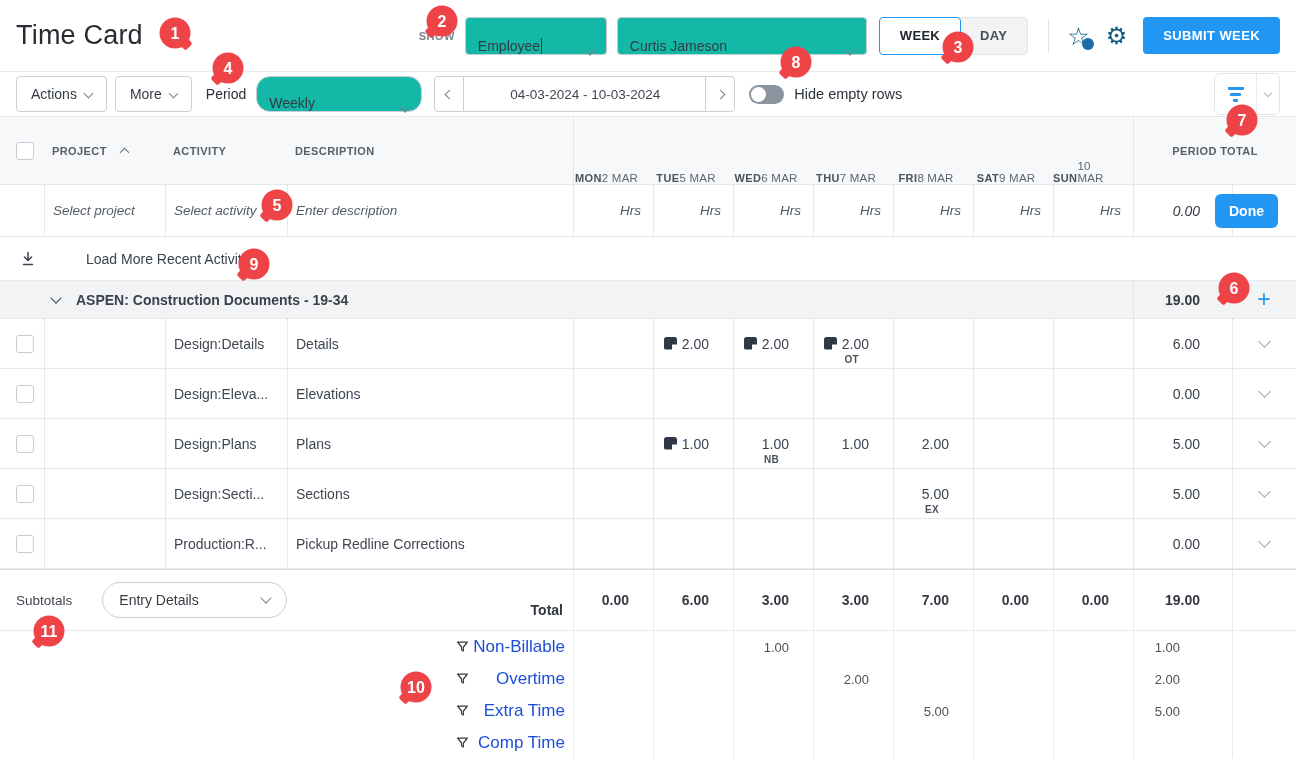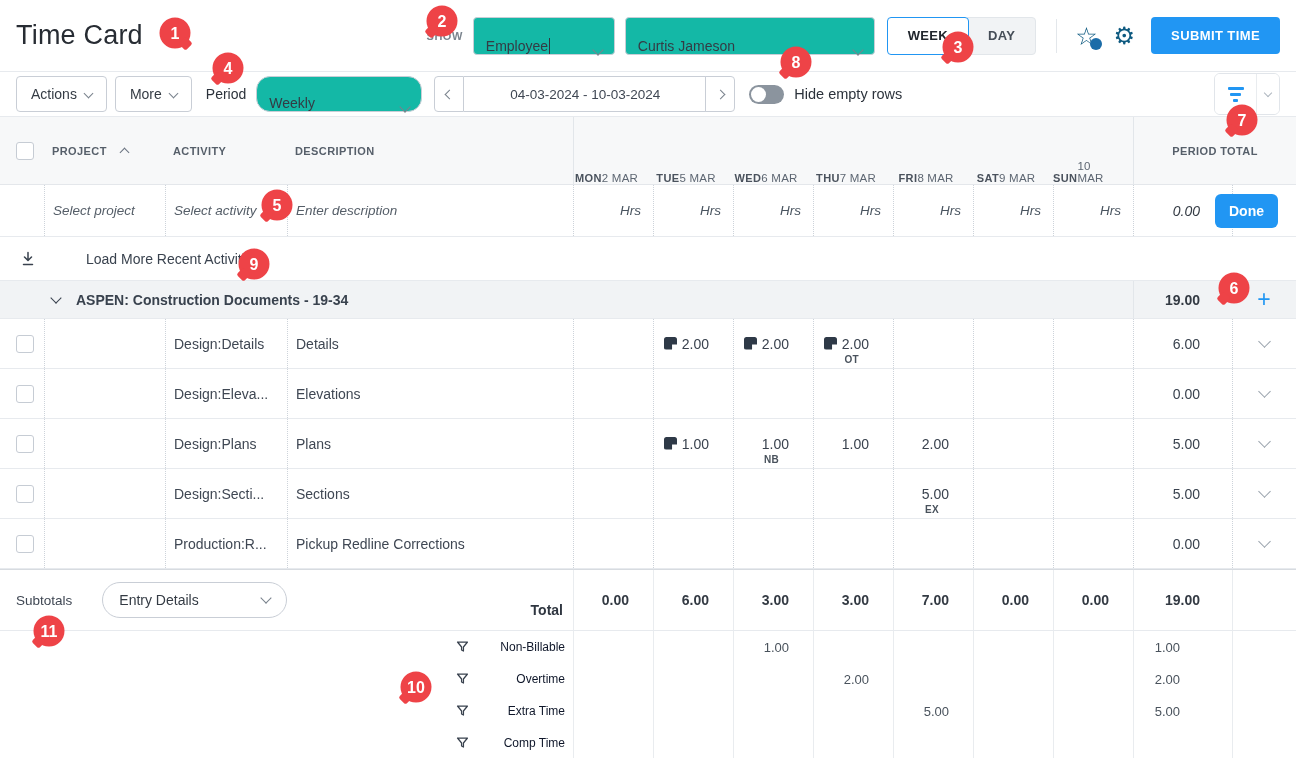--- a/index.html
+++ b/index.html
@@ -123,21 +123,21 @@
   .srow .day, .srow .ptotal { font-weight:700; color:#333a43; }
   .srow .cell + .cell { border-left:1px solid #e9ecef; }
   .srow .subwrap + .cell { border-left:none; }
   .srow .day.day0 { border-left:1px solid #e9ecef; }
 
   .bd { height:32px; }
   .bd .cell + .cell { border-left:1px solid #e9ecef; }
   .bd .lblwrap { grid-column:1 / 5; position:relative; display:flex; align-items:center;
     justify-content:flex-end; padding-right:8px; border-left:none !important; }
   .bd .lblwrap + .cell { border-left:1px solid #e9ecef; }
-  .bdlabel { font-size:12px; color:#0f172a; }
+  .bdlabel { font-size:17px; color:#1d4ed8; }
   .funnel { position:absolute; left:455px; top:50%; transform:translateY(-50%); display:flex; }
   .bd .day { font-size:13px; color:#49525c; padding-right:24px; }
   .bd .ptotal { font-size:13px; color:#49525c; padding-right:52px; }
 
   
   .badge { position:absolute; width:31px; height:31px; border-radius:50%; background:#ee4347;
     color:#fff; font-size:16px; font-weight:700; display:flex; align-items:center; justify-content:center;
     transform:translate(-50%,-50%); z-index:50; }
   .badge::before { content:""; position:absolute; width:10px; height:10px; background:#ee4347;
     border-radius:2px; transform:rotate(45deg); left:0; bottom:0; z-index:-1; }
@@ -161,21 +161,21 @@
         <span>Curtis Jameson</span>
         <span class="chev"></span>
       </div>
       <div class="seg">
         <div class="seg-btn seg-week">WEEK</div>
         <div class="seg-btn seg-day">DAY</div>
       </div>
       <div class="vdiv"></div>
       <span class="staricon">☆</span>
       <span class="gearicon">⚙</span>
-      <button class="submit-btn">SUBMIT TIME</button>
+      <button class="submit-btn">SUBMIT WEEK</button>
     </div>
   </div>
 
   <div class="toolbar">
     <div class="tb-btn">
       <span>Actions</span>
       <span class="chev"></span>
     </div>
     <div class="tb-btn tb-more">
       <span>More</span>

